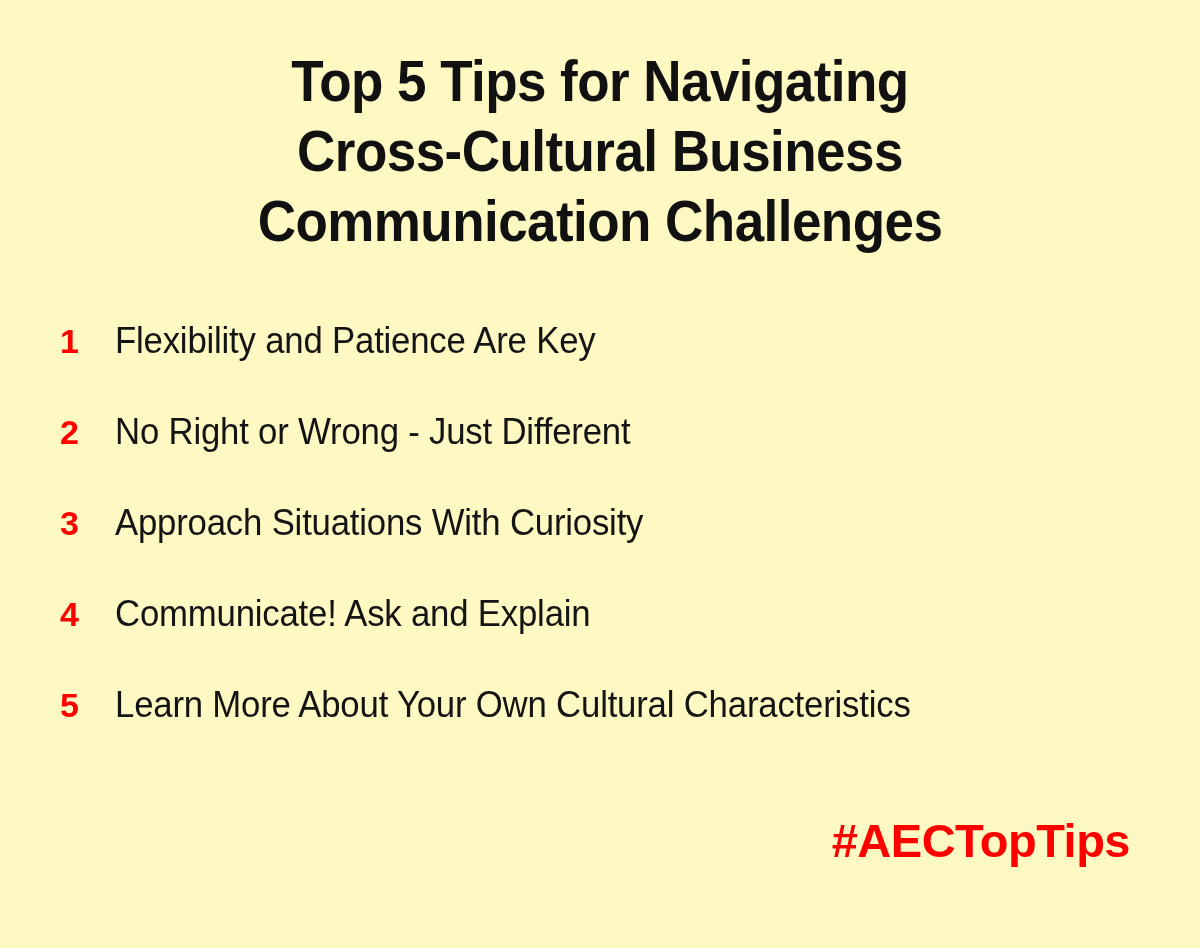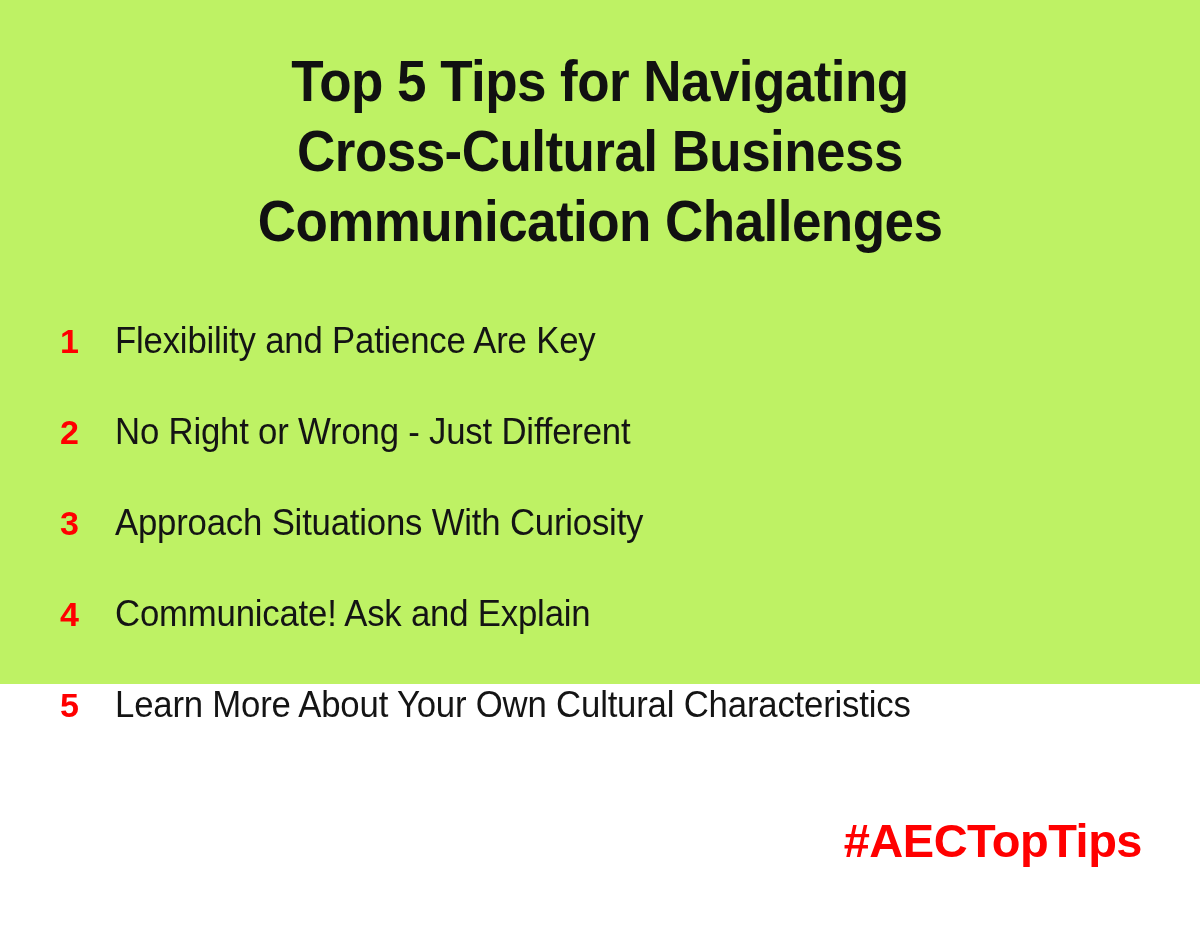--- a/index.html
+++ b/index.html
@@ -11,22 +11,22 @@
     width: 1200px;
     height: 948px;
     background: #ffffff;
     font-family: "Liberation Sans", sans-serif;
     overflow: hidden;
   }
 
   .slide {
     position: relative;
     width: 1200px;
-    height: 684px;
-    background: #bef264;
+    height: 948px;
+    background: #fef9c3;
     box-sizing: border-box;
   }
 
   
   .title-block {
     position: absolute;
     top: 46px;
     left: 0;
     width: 1200px;
     text-align: center;
@@ -78,21 +78,21 @@
     color: #141414;
     white-space: nowrap;
     transform: scaleX(0.965);
     transform-origin: left center;
   }
 
   
   .hashtag {
     position: absolute;
     top: 813px;
-    left: 12px;
+    left: 0;
     width: 1130px;
     text-align: right;
     font-family: "Liberation Sans", sans-serif;
     font-weight: bold;
     font-size: 47px;
     line-height: 56px;
     letter-spacing: -0.5px;
     color: #FF0000;
     white-space: nowrap;
   }

